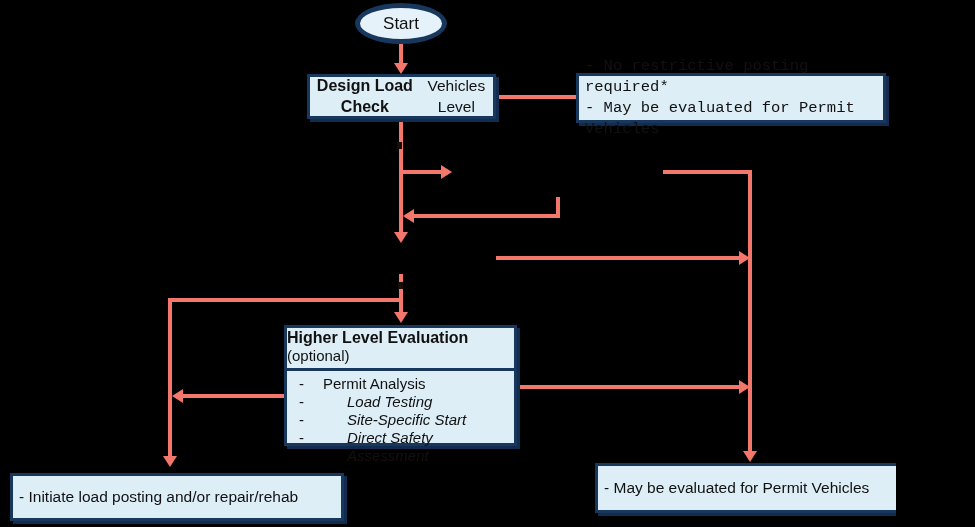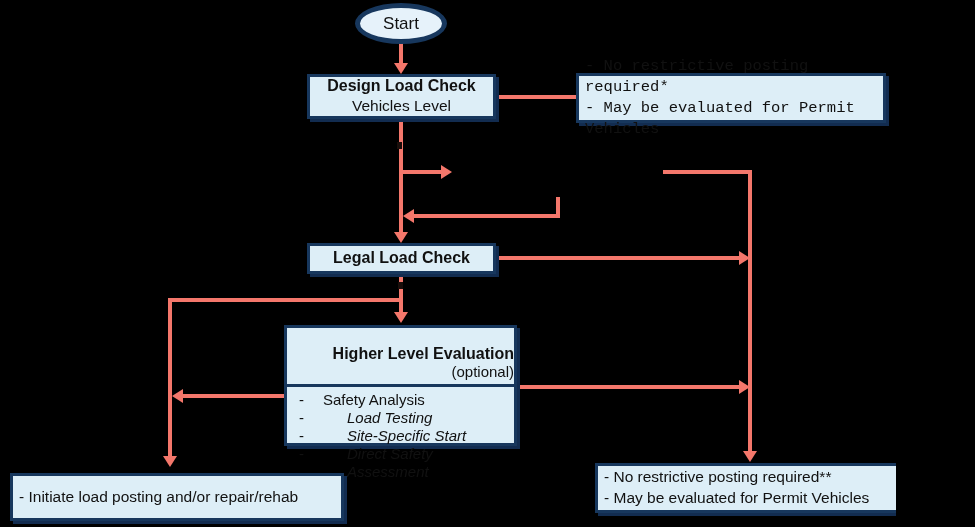--- a/index.html
+++ b/index.html
@@ -14,38 +14,38 @@
   html,body{margin:0;padding:0;background:var(--bg);}
   .canvas{
     position:relative;width:896px;height:527px;background:var(--bg);
     font-family:"Liberation Sans","DejaVu Sans",sans-serif;color:var(--text);
     overflow:hidden;
   }
   .node{
     position:absolute;box-sizing:border-box;background:var(--fill);
     border:3px solid var(--border);box-shadow:3px 3px 0 var(--shadow);
   }
-  .center{display:flex;flex-direction:column;align-items:center;justify-content:center;text-align:center;}
+  .center{display:flex;align-items:center;justify-content:center;text-align:center;}
   .leftpad{display:flex;flex-direction:column;justify-content:center;text-align:left;padding:2px 6px;}
   .bold{font-weight:700;}
   .oval{
     position:absolute;box-sizing:border-box;background:var(--fill-oval);
     border:5px solid var(--border);border-radius:50%;
     display:flex;align-items:center;justify-content:center;
     font-size:17px;box-shadow:none;
   }
   .line{position:absolute;background:var(--arrow);}
   .ah{position:absolute;width:0;height:0;}
   .ah-down{border-left:7px solid transparent;border-right:7px solid transparent;border-top:11px solid var(--arrow);}
   .ah-right{border-top:7px solid transparent;border-bottom:7px solid transparent;border-left:11px solid var(--arrow);}
   .ah-left{border-top:7px solid transparent;border-bottom:7px solid transparent;border-right:11px solid var(--arrow);}
   .speck{position:absolute;background:#1a0e0b;}
   .t16{font-size:16px;line-height:1.3;}
   .t15{font-size:15.5px;line-height:1.35;}
-  .hl-header{text-align:right;padding-top:17px;}
+  .hl-header{text-align:left;padding-top:1px;}
   .hl-title{font-weight:700;font-size:16px;line-height:1.15;}
   .hl-sub{font-size:15px;line-height:1.15;}
   .hl-divider{border-top:3px solid var(--border);margin-top:3px;}
   .hl-list{padding:4px 0 0 12px;}
   .hl-item{display:flex;font-size:15px;line-height:18px;}
   .hl-item .dash{width:24px;flex:0 0 24px;}
   .italic{font-style:italic;margin-left:24px;}
 </style>
 </head>
 <body>
@@ -98,34 +98,31 @@
     <div class="bold t16">Design Load Check</div>
     <div class="t15">Vehicles Level</div>
   </div>
 
   <div class="node leftpad t15" style="left:576px;top:73px;width:310px;height:50px;font-family:Liberation Mono, monospace;">
     <div>- No restrictive posting required*</div>
     <div>- May be evaluated for Permit Vehicles</div>
   </div>
 
 
-  <div class="node center" style="left:307px;top:243px;width:189px;height:31px;">
-    <div class="bold t16">Legal Load Check</div>
-  </div>
 
   <div class="node" style="left:284px;top:325px;width:233px;height:121px;">
     <div class="hl-header">
       <div class="hl-title">Higher Level Evaluation</div>
       <div class="hl-sub">(optional)</div>
     </div>
     <div class="hl-divider"></div>
     <div class="hl-list">
       <div class="hl-item">
         <span class="dash">-</span>
-        <span>Safety Analysis</span>
+        <span>Permit Analysis</span>
       </div>
       <div class="hl-item">
         <span class="dash">-</span>
         <span class="italic">Load Testing</span>
       </div>
       <div class="hl-item">
         <span class="dash">-</span>
         <span class="italic">Site-Specific Start</span>
       </div>
       <div class="hl-item">
@@ -133,17 +130,16 @@
         <span class="italic">Direct Safety Assessment</span>
       </div>
     </div>
   </div>
 
   <div class="node leftpad" style="left:3px;top:473px;width:334px;height:48px;font-size:15.5px;line-height:1.3;margin-left:7px;">
     <div>- Initiate load posting and/or repair/rehab</div>
   </div>
 
   <div class="node leftpad t15" style="left:595px;top:463px;width:308px;height:50px;">
-    <div>- No restrictive posting required**</div>
     <div>- May be evaluated for Permit Vehicles</div>
   </div>
 
 </div>
 
 </body></html>

